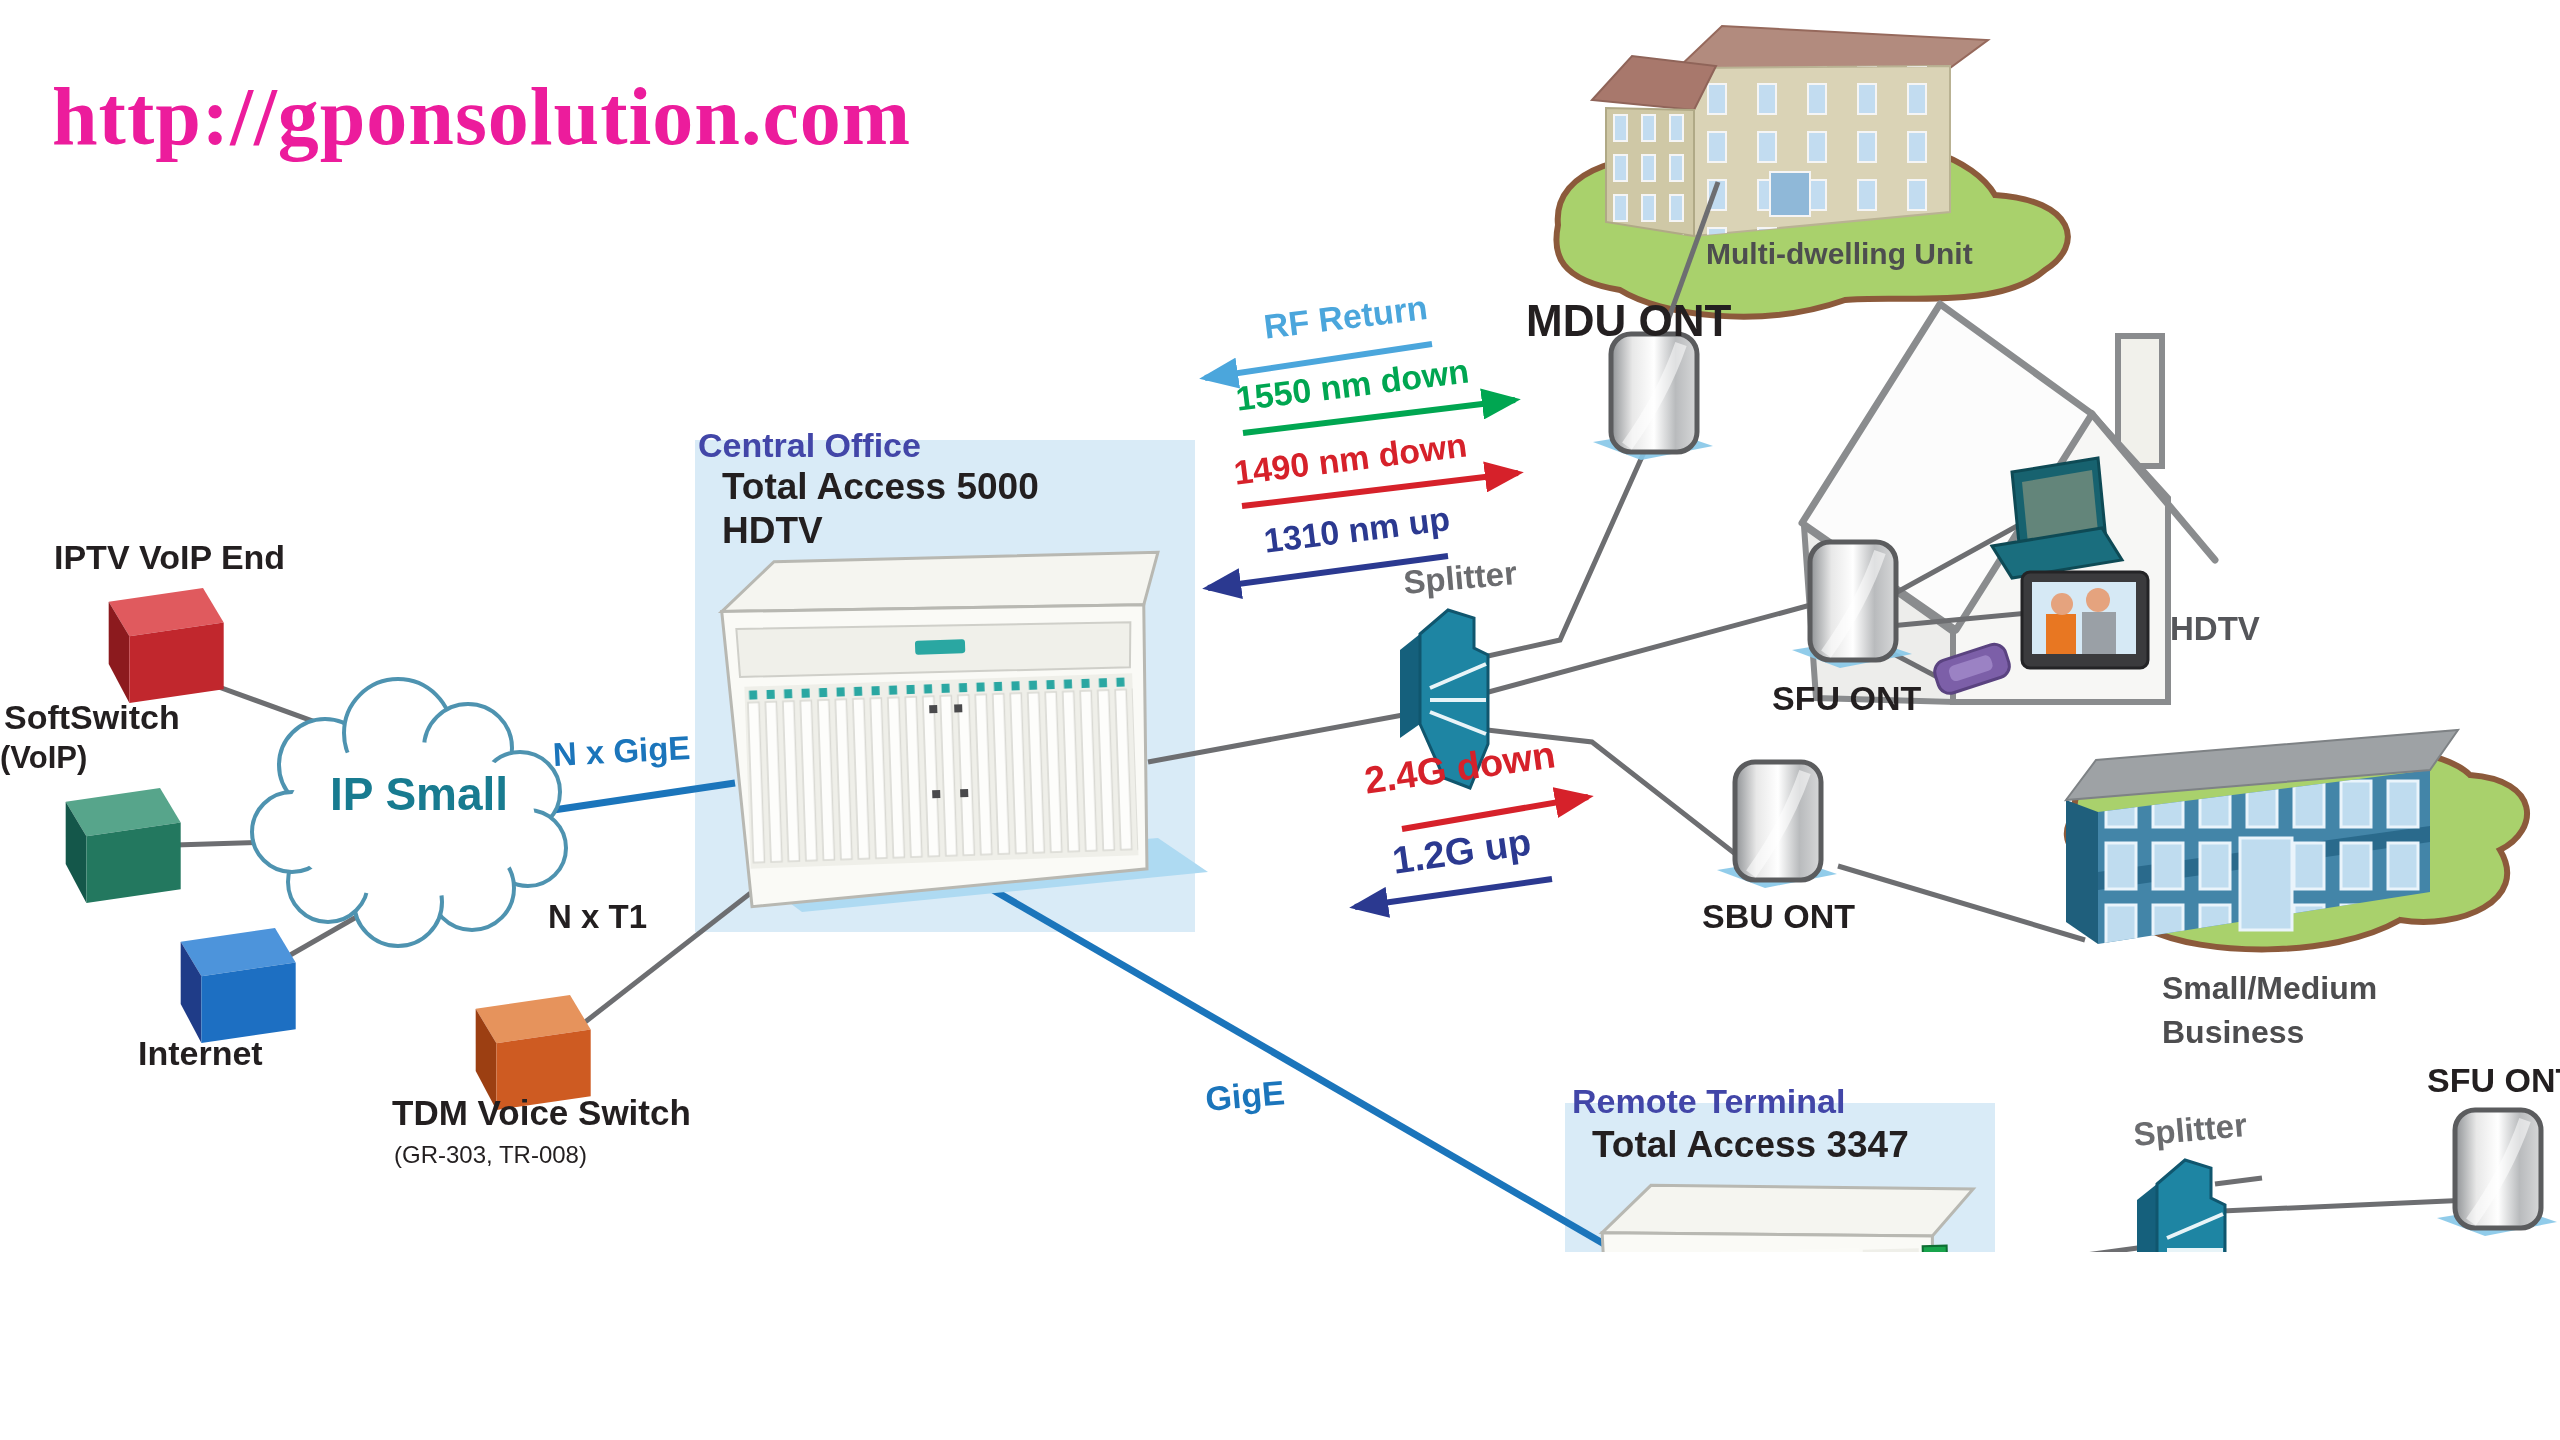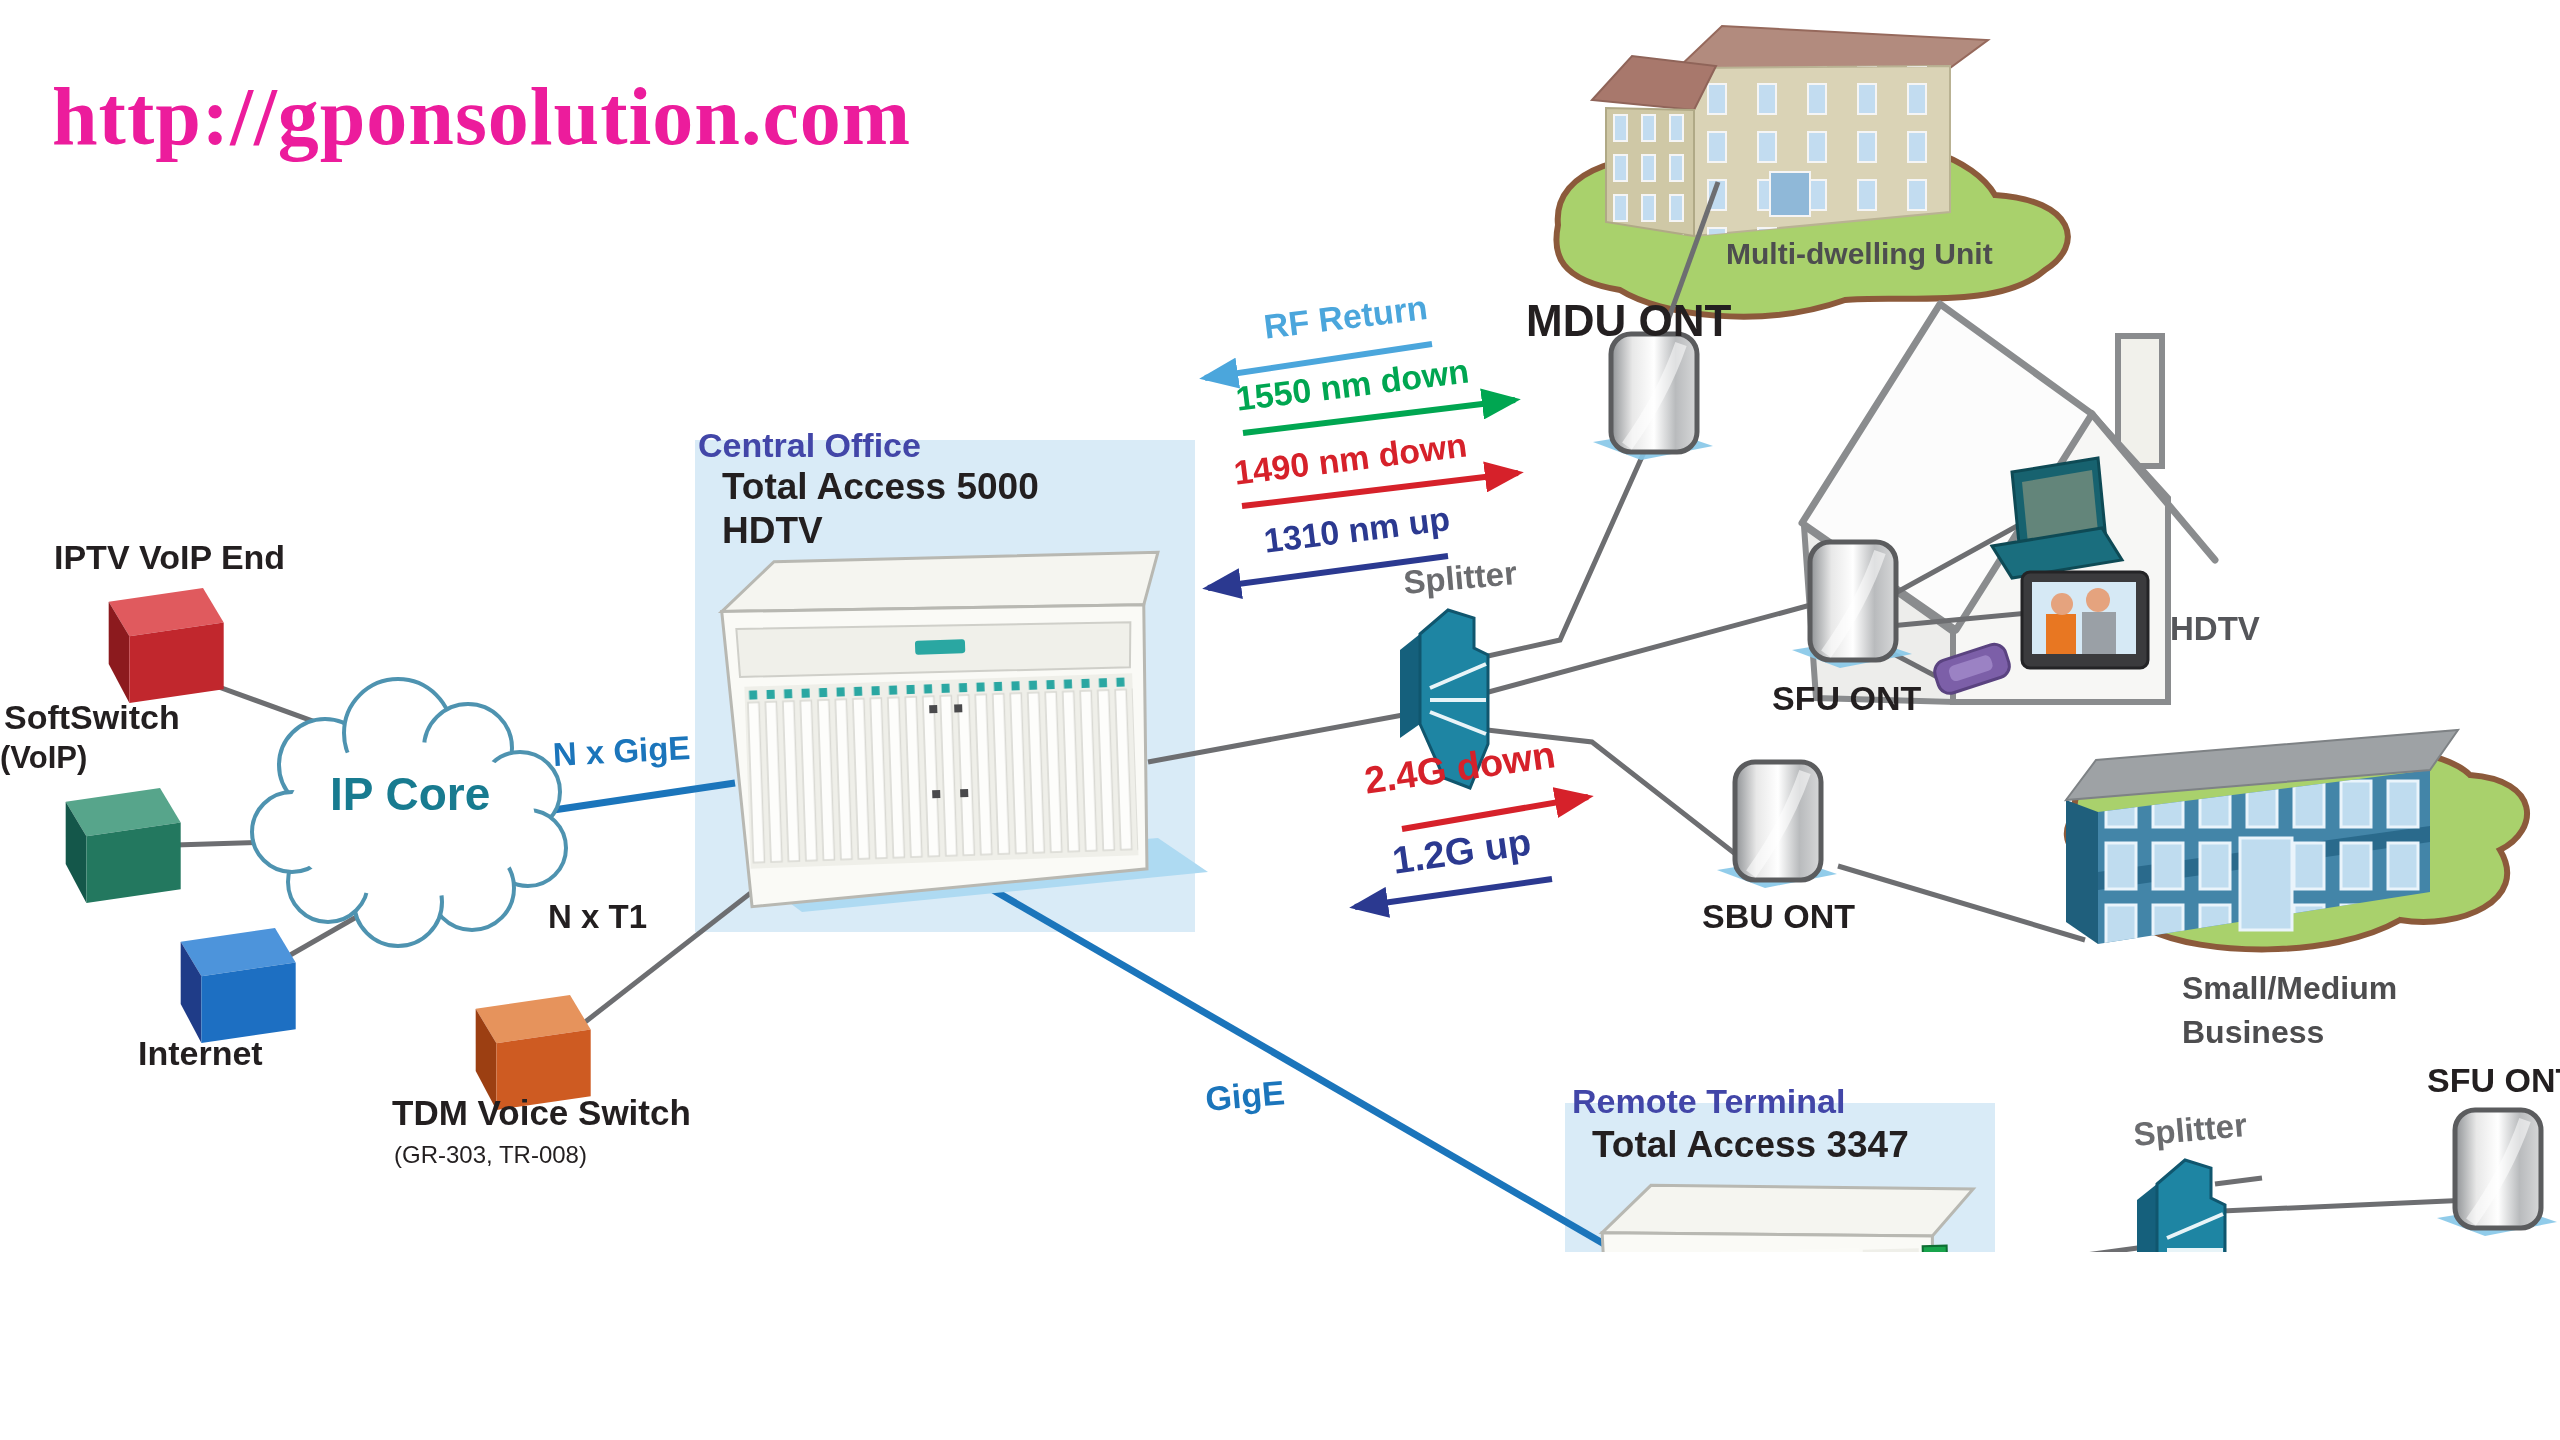--- a/index.html
+++ b/index.html
@@ -7,21 +7,21 @@
           font-family:"Liberation Sans",sans-serif;}
   #diagram-svg{position:absolute;left:0;top:0;}
   .lbl{position:absolute;font-weight:bold;white-space:nowrap;transform-origin:left top;
        font-family:"Liberation Sans",sans-serif;color:#231F20;line-height:1.05;}
   .serif{font-family:"Liberation Serif",serif;}
   .magenta{color:var(--magenta,#EC1C9C);}
   .heading{color:var(--heading_blue,#4246A8);margin-top:32px;}
   .teal-text{color:var(--teal,#187B90);}
   .blue-text{color:var(--link_blue,#1B75BB);}
   .grey-text{color:#6B6C6F;}
-  .dim-text{color:#4D4D4F;margin-left:20px;}
+  .dim-text{color:#4D4D4F;}
 </style>
 </head>
 <body>
 
 <div id="canvas">
 
 <svg id="diagram-svg" width="2560" height="1440" viewBox="0 0 2560 1440">
   <defs>
     <linearGradient id="silver" x1="0" y1="0" x2="1" y2="0">
       <stop offset="0" stop-color="#8E9194"></stop>
@@ -241,21 +241,21 @@
     <path d="M2042,1369 L2505,1302" stroke="#231F20" stroke-width="5" marker-start="url(#ah-k)" marker-end="url(#ah-k)"></path>
   </g>
 </svg>
 
 <div class="lbl serif magenta" style="left:52px;top:74px;font-size:82px;letter-spacing:1px;">http://gponsolution.com</div>
 
 <div class="lbl" style="left:54px;top:540px;font-size:34px;">IPTV VoIP End</div>
 <div class="lbl" style="left:4px;top:700px;font-size:34px;">SoftSwitch</div>
 <div class="lbl" style="left:0px;top:742px;font-size:31px;">(VoIP)</div>
 <div class="lbl" style="left:138px;top:1036px;font-size:34px;">Internet</div>
-<div class="lbl teal-text" style="left:330px;top:770px;font-size:46px;">IP Core</div>
+<div class="lbl teal-text" style="left:330px;top:770px;font-size:46px;">IP Small</div>
 <div class="lbl" style="left:392px;top:1095px;font-size:35px;">TDM Voice Switch</div>
 <div class="lbl" style="left:394px;top:1142px;font-size:24px;font-weight:normal;">(GR-303, TR-008)</div>
 
 <div class="lbl heading" style="left:698px;top:396px;font-size:34px;">Central Office</div>
 <div class="lbl" style="left:722px;top:468px;font-size:37px;">Total Access 5000</div>
 <div class="lbl" style="left:722px;top:512px;font-size:37px;">HDTV</div>
 
 <div class="lbl heading" style="left:1572px;top:1052px;font-size:34px;">Remote Terminal</div>
 <div class="lbl" style="left:1592px;top:1126px;font-size:37px;">Total Access 3347</div>
 

